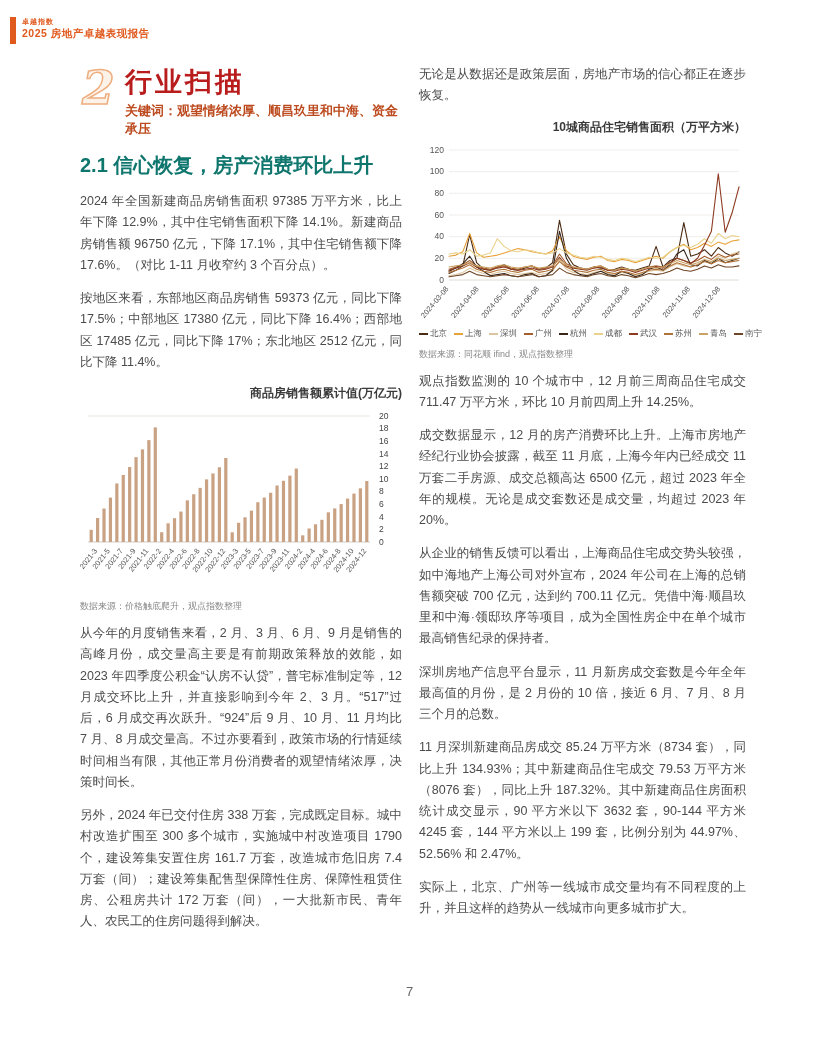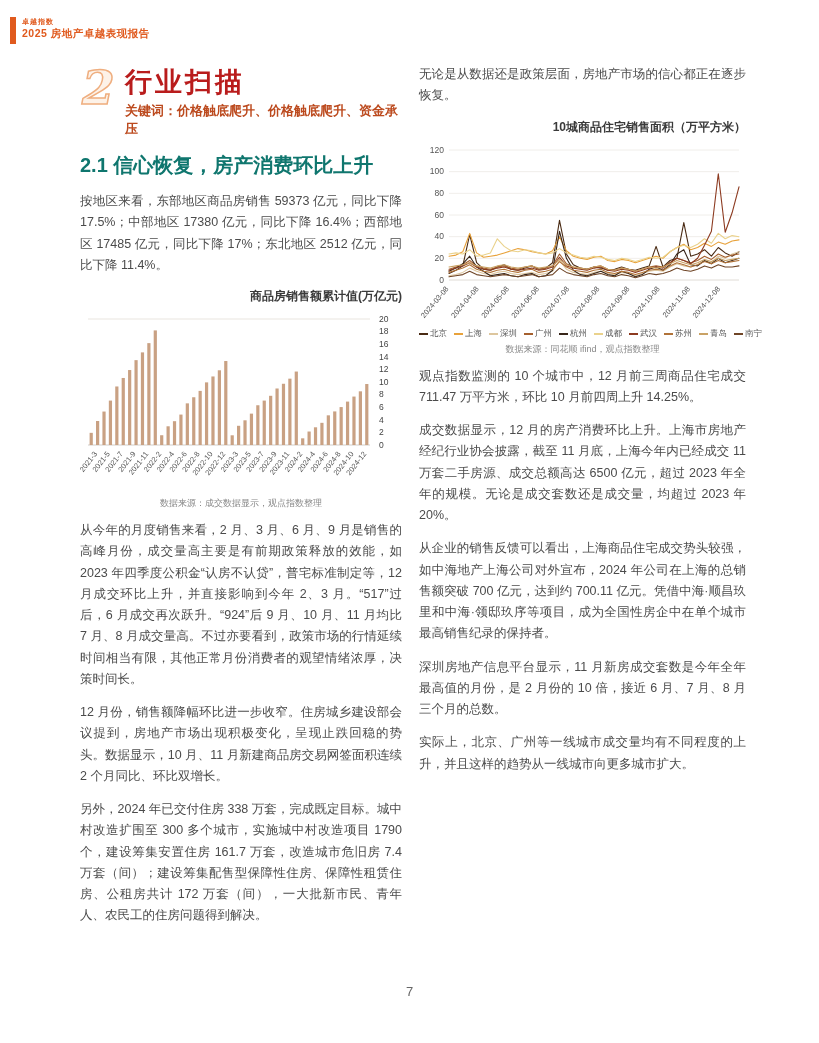--- a/index.html
+++ b/index.html
@@ -19,21 +19,21 @@
            font-style:italic;font-size:47px;font-weight:bold;color:#fdf2e8;
            -webkit-text-stroke:1.5px #efae7f;}
   .sec-title{position:absolute;left:45px;top:0px;font-size:27px;font-weight:bold;
              color:#b91c1c;letter-spacing:3px;}
   .sec-keywords{position:absolute;left:45px;top:38px;font-size:13px;font-weight:bold;color:#bc4a1e;}
   .h21{margin:14px 0 12px;font-size:20px;font-weight:bold;color:#0f766e;}
   .para{margin:0 0 12px;font-size:12.5px;line-height:1.7;color:#4b4b4b;text-align:justify;}
   
   .chart{margin:6px 0 10px;}
   .chart-title{text-align:right;font-size:12px;font-weight:bold;color:#3a3a3a;margin-bottom:2px;}
-  .chart-source{text-align:center;font-size:9px;color:#888;margin-top:2px;}
+  .chart-source{font-size:9px;color:#888;margin-top:8px;}
   svg{display:block;}
   .legend{display:flex;flex-wrap:nowrap;gap:7px;margin:0 0 3px;}
   .legend-item{display:flex;align-items:center;font-size:8.5px;color:#555;white-space:nowrap;}
   .legend-dash{display:inline-block;width:9px;height:2px;margin-right:2px;}
   .page-num{position:absolute;left:0;right:0;top:984px;text-align:center;
             font-size:13px;color:#666;}
 </style>
 </head>
 <body>
 
@@ -42,25 +42,26 @@
   <div class="logo-mark"></div>
   <div class="logo-text">
     <div class="logo-line1">卓越指数</div>
     <div class="logo-line2">2025 房地产卓越表现报告</div>
   </div>
 
   <div class="col-left">
     <div class="sec-head">
       <div class="sec-num">2</div>
       <div class="sec-title">行业扫描</div>
-      <div class="sec-keywords">关键词：价格触底爬升、价格触底爬升、资金承压</div>
+      <div class="sec-keywords">关键词：观望情绪浓厚、顺昌玖里和中海、资金承压</div>
     </div>
 
     <div class="h21">2.1 信心恢复，房产消费环比上升</div>
 
+    <p class="para">2024 年全国新建商品房销售面积 97385 万平方米，比上年下降 12.9%，其中住宅销售面积下降 14.1%。新建商品房销售额 96750 亿元，下降 17.1%，其中住宅销售额下降 17.6%。（对比 1-11 月收窄约 3 个百分点）。</p>
     <p class="para">按地区来看，东部地区商品房销售 59373 亿元，同比下降 17.5%；中部地区 17380 亿元，同比下降 16.4%；西部地区 17485 亿元，同比下降 17%；东北地区 2512 亿元，同比下降 11.4%。</p>
 
     <div class="chart">
       <div class="chart-title">商品房销售额累计值(万亿元)</div>
       <svg width="322" height="188" viewBox="0 0 322 188">
           <line x1="8" y1="12" x2="290" y2="12" stroke="#e3ded7" stroke-width="0.8"></line>
           <line x1="8" y1="138" x2="290" y2="138" stroke="#c7c2bb" stroke-width="0.8"></line>
           <text x="299" y="140.8" font-size="8.5" fill="#444" text-anchor="start">0</text>
           <text x="299" y="128.20000000000002" font-size="8.5" fill="#444" text-anchor="start">2</text>
           <text x="299" y="115.6" font-size="8.5" fill="#444" text-anchor="start">4</text>
@@ -132,25 +133,24 @@
           <text x="184.25000000000003" y="147" font-size="7.5" fill="#555" text-anchor="end" transform="rotate(-52 184.25000000000003 147)">2023-7</text>
           <text x="197.06818181818184" y="147" font-size="7.5" fill="#555" text-anchor="end" transform="rotate(-52 197.06818181818184 147)">2023-9</text>
           <text x="209.88636363636365" y="147" font-size="7.5" fill="#555" text-anchor="end" transform="rotate(-52 209.88636363636365 147)">2023-11</text>
           <text x="222.70454545454547" y="147" font-size="7.5" fill="#555" text-anchor="end" transform="rotate(-52 222.70454545454547 147)">2024-2</text>
           <text x="235.52272727272728" y="147" font-size="7.5" fill="#555" text-anchor="end" transform="rotate(-52 235.52272727272728 147)">2024-4</text>
           <text x="248.3409090909091" y="147" font-size="7.5" fill="#555" text-anchor="end" transform="rotate(-52 248.3409090909091 147)">2024-6</text>
           <text x="261.15909090909093" y="147" font-size="7.5" fill="#555" text-anchor="end" transform="rotate(-52 261.15909090909093 147)">2024-8</text>
           <text x="273.9772727272727" y="147" font-size="7.5" fill="#555" text-anchor="end" transform="rotate(-52 273.9772727272727 147)">2024-10</text>
           <text x="286.79545454545456" y="147" font-size="7.5" fill="#555" text-anchor="end" transform="rotate(-52 286.79545454545456 147)">2024-12</text>
         </svg>
-      <div class="chart-source">数据来源：成交数据显示，观点指数整理</div>
+      <div class="chart-source">数据来源：价格触底爬升，观点指数整理</div>
     </div>
 
     <p class="para">从今年的月度销售来看，2 月、3 月、6 月、9 月是销售的高峰月份，成交量高主要是有前期政策释放的效能，如 2023 年四季度公积金“认房不认贷”，普宅标准制定等，12 月成交环比上升，并直接影响到今年 2、3 月。“517”过后，6 月成交再次跃升。“924”后 9 月、10 月、11 月均比 7 月、8 月成交量高。不过亦要看到，政策市场的行情延续时间相当有限，其他正常月份消费者的观望情绪浓厚，决策时间长。</p>
-    <p class="para">12 月份，销售额降幅环比进一步收窄。住房城乡建设部会议提到，房地产市场出现积极变化，呈现止跌回稳的势头。数据显示，10 月、11 月新建商品房交易网签面积连续 2 个月同比、环比双增长。</p>
     <p class="para">另外，2024 年已交付住房 338 万套，完成既定目标。城中村改造扩围至 300 多个城市，实施城中村改造项目 1790 个，建设筹集安置住房 161.7 万套，改造城市危旧房 7.4 万套（间）；建设筹集配售型保障性住房、保障性租赁住房、公租房共计 172 万套（间），一大批新市民、青年人、农民工的住房问题得到解决。</p>
   </div>
 
   <div class="col-right">
     <p class="para">无论是从数据还是政策层面，房地产市场的信心都正在逐步恢复。</p>
 
     <div class="chart">
       <div class="chart-title">10城商品住宅销售面积（万平方米）</div>
       <svg width="327" height="190" viewBox="0 0 327 190">
           <line x1="30" y1="142" x2="320" y2="142" stroke="#d8d3cc" stroke-width="0.8"></line>
@@ -230,17 +230,18 @@
             <span>南宁</span>
           </span>
         </div>
       <div class="chart-source">数据来源：同花顺 ifind，观点指数整理</div>
     </div>
 
     <p class="para">观点指数监测的 10 个城市中，12 月前三周商品住宅成交 711.47 万平方米，环比 10 月前四周上升 14.25%。</p>
     <p class="para">成交数据显示，12 月的房产消费环比上升。上海市房地产经纪行业协会披露，截至 11 月底，上海今年内已经成交 11 万套二手房源、成交总额高达 6500 亿元，超过 2023 年全年的规模。无论是成交套数还是成交量，均超过 2023 年 20%。</p>
     <p class="para">从企业的销售反馈可以看出，上海商品住宅成交势头较强，如中海地产上海公司对外宣布，2024 年公司在上海的总销售额突破 700 亿元，达到约 700.11 亿元。凭借中海·顺昌玖里和中海·领邸玖序等项目，成为全国性房企中在单个城市最高销售纪录的保持者。</p>
     <p class="para">深圳房地产信息平台显示，11 月新房成交套数是今年全年最高值的月份，是 2 月份的 10 倍，接近 6 月、7 月、8 月三个月的总数。</p>
+    <p class="para">11 月深圳新建商品房成交 85.24 万平方米（8734 套），同比上升 134.93%；其中新建商品住宅成交 79.53 万平方米（8076 套），同比上升 187.32%。其中新建商品住房面积统计成交显示，90 平方米以下 3632 套，90-144 平方米 4245 套，144 平方米以上 199 套，比例分别为 44.97%、52.56% 和 2.47%。</p>
     <p class="para">实际上，北京、广州等一线城市成交量均有不同程度的上升，并且这样的趋势从一线城市向更多城市扩大。</p>
   </div>
 
   <div class="page-num">7</div>
 </div>
 
 </body></html>

